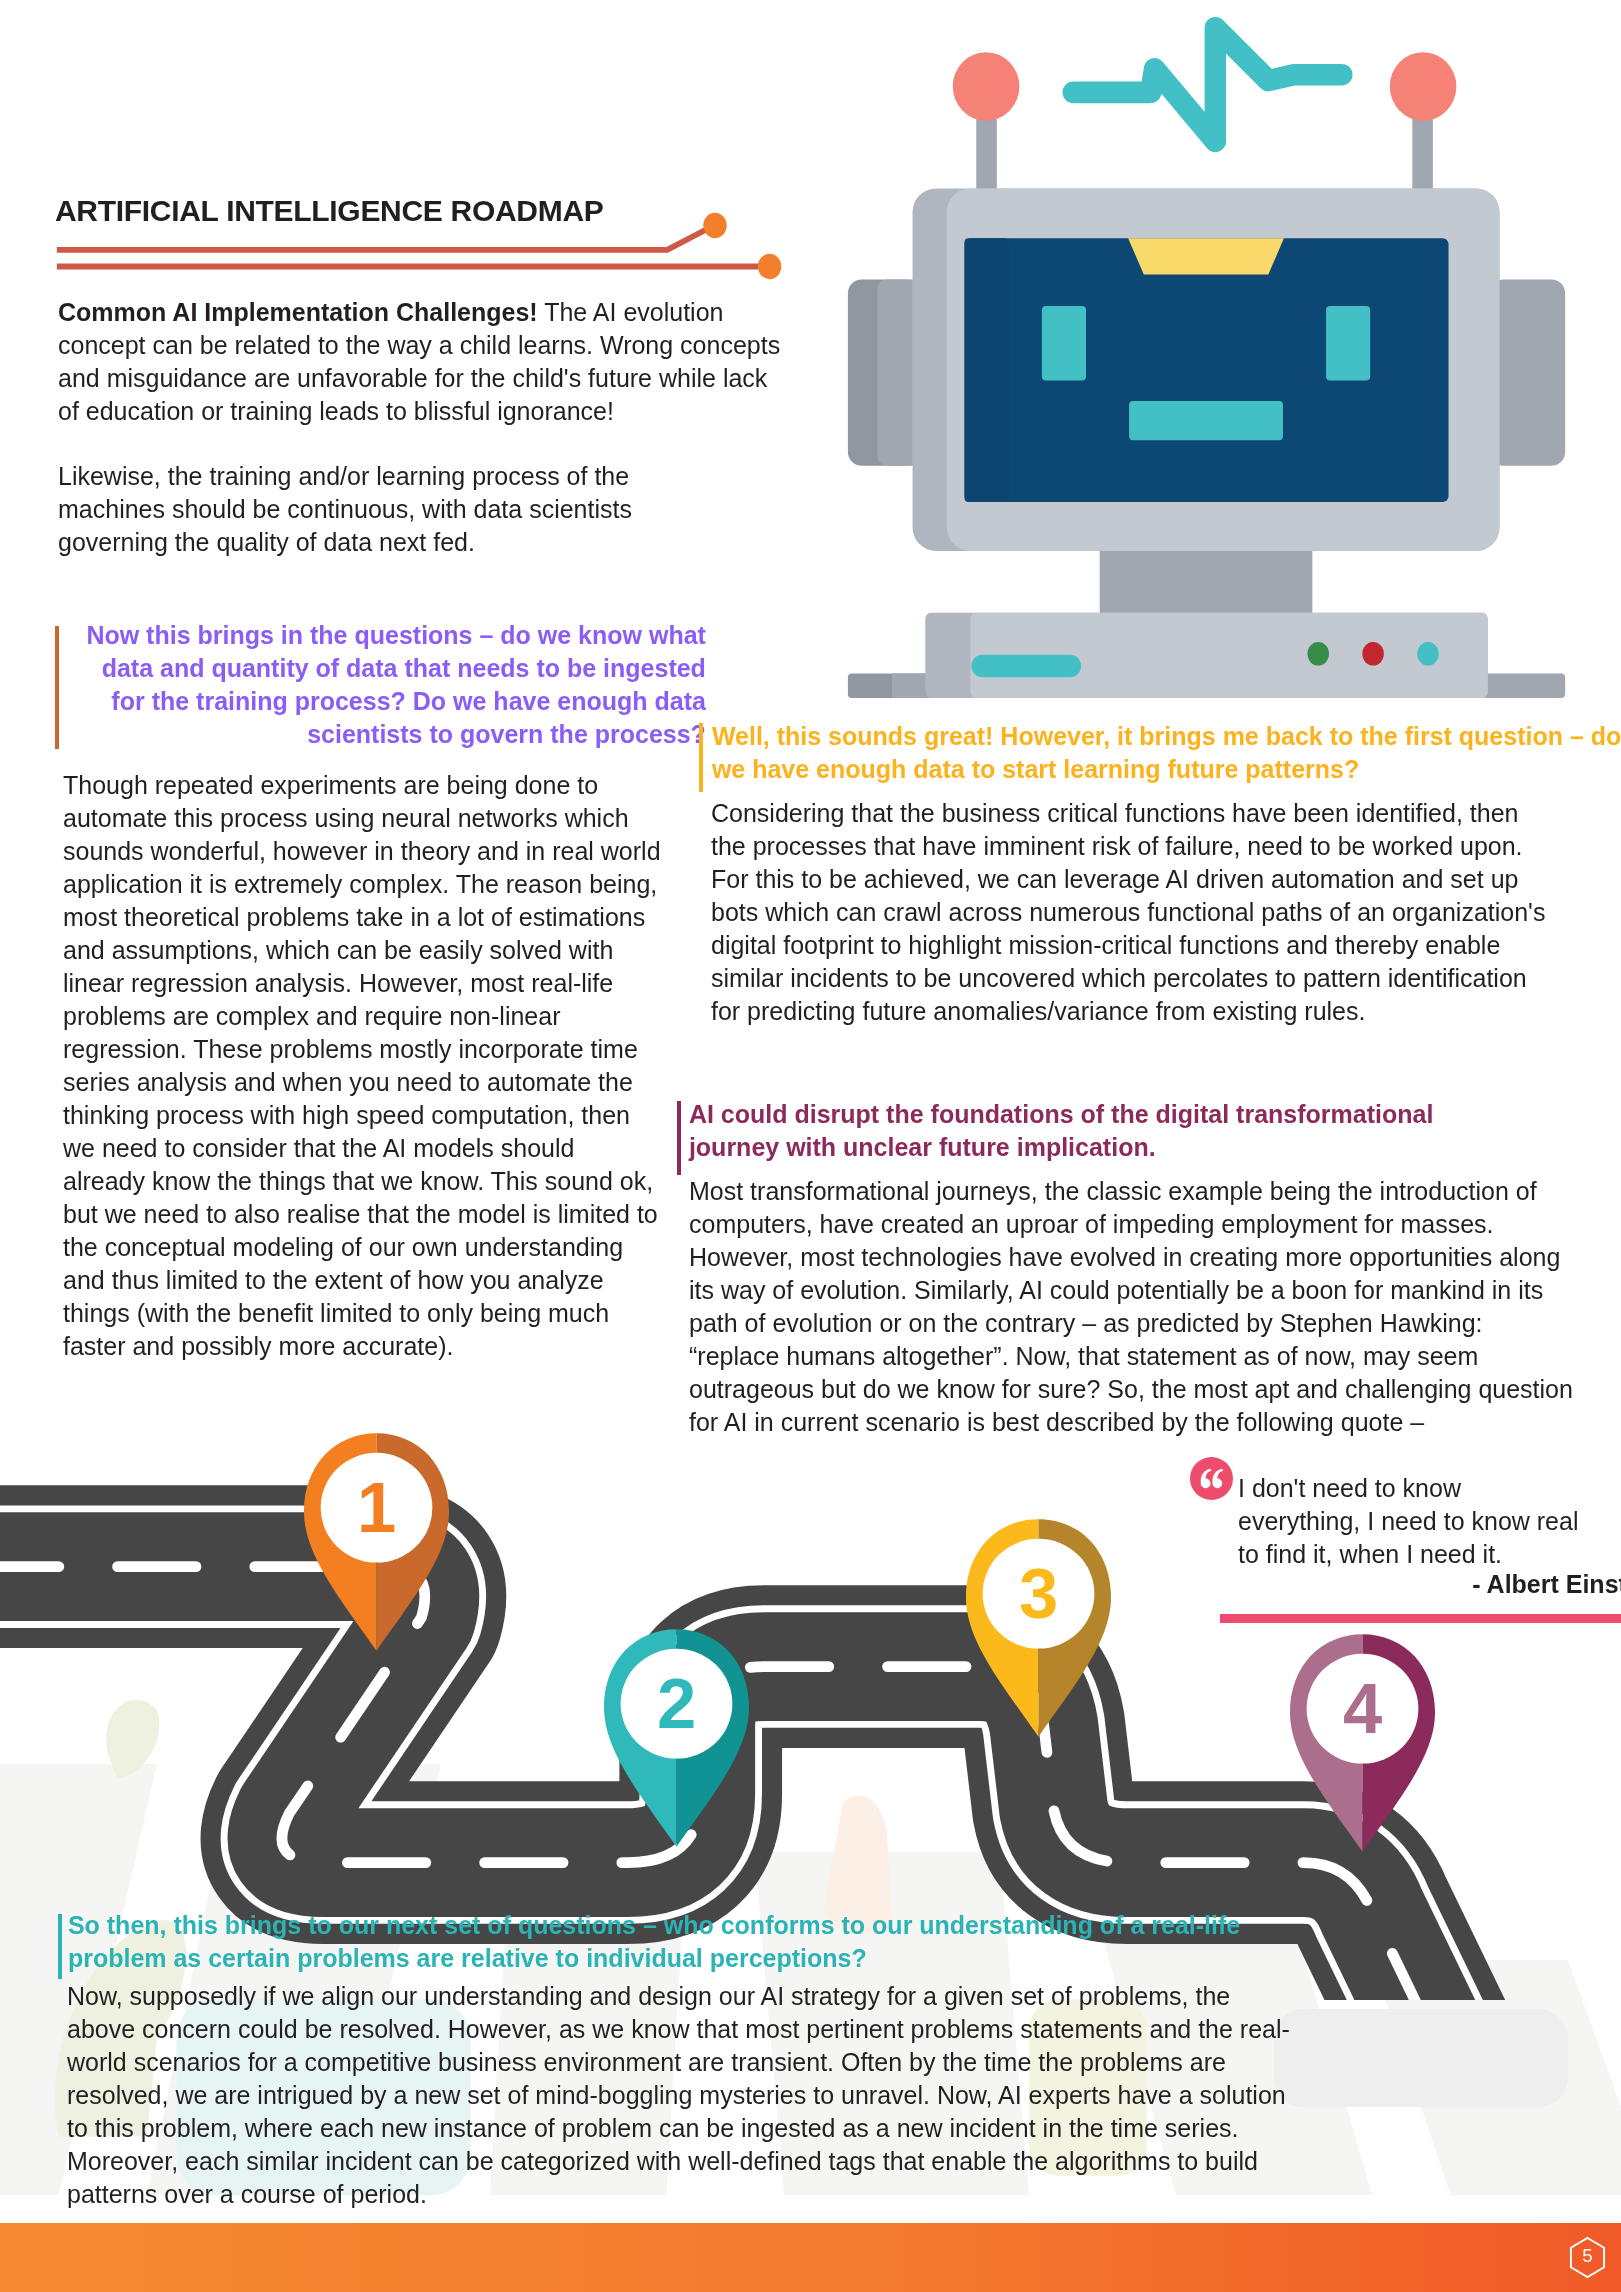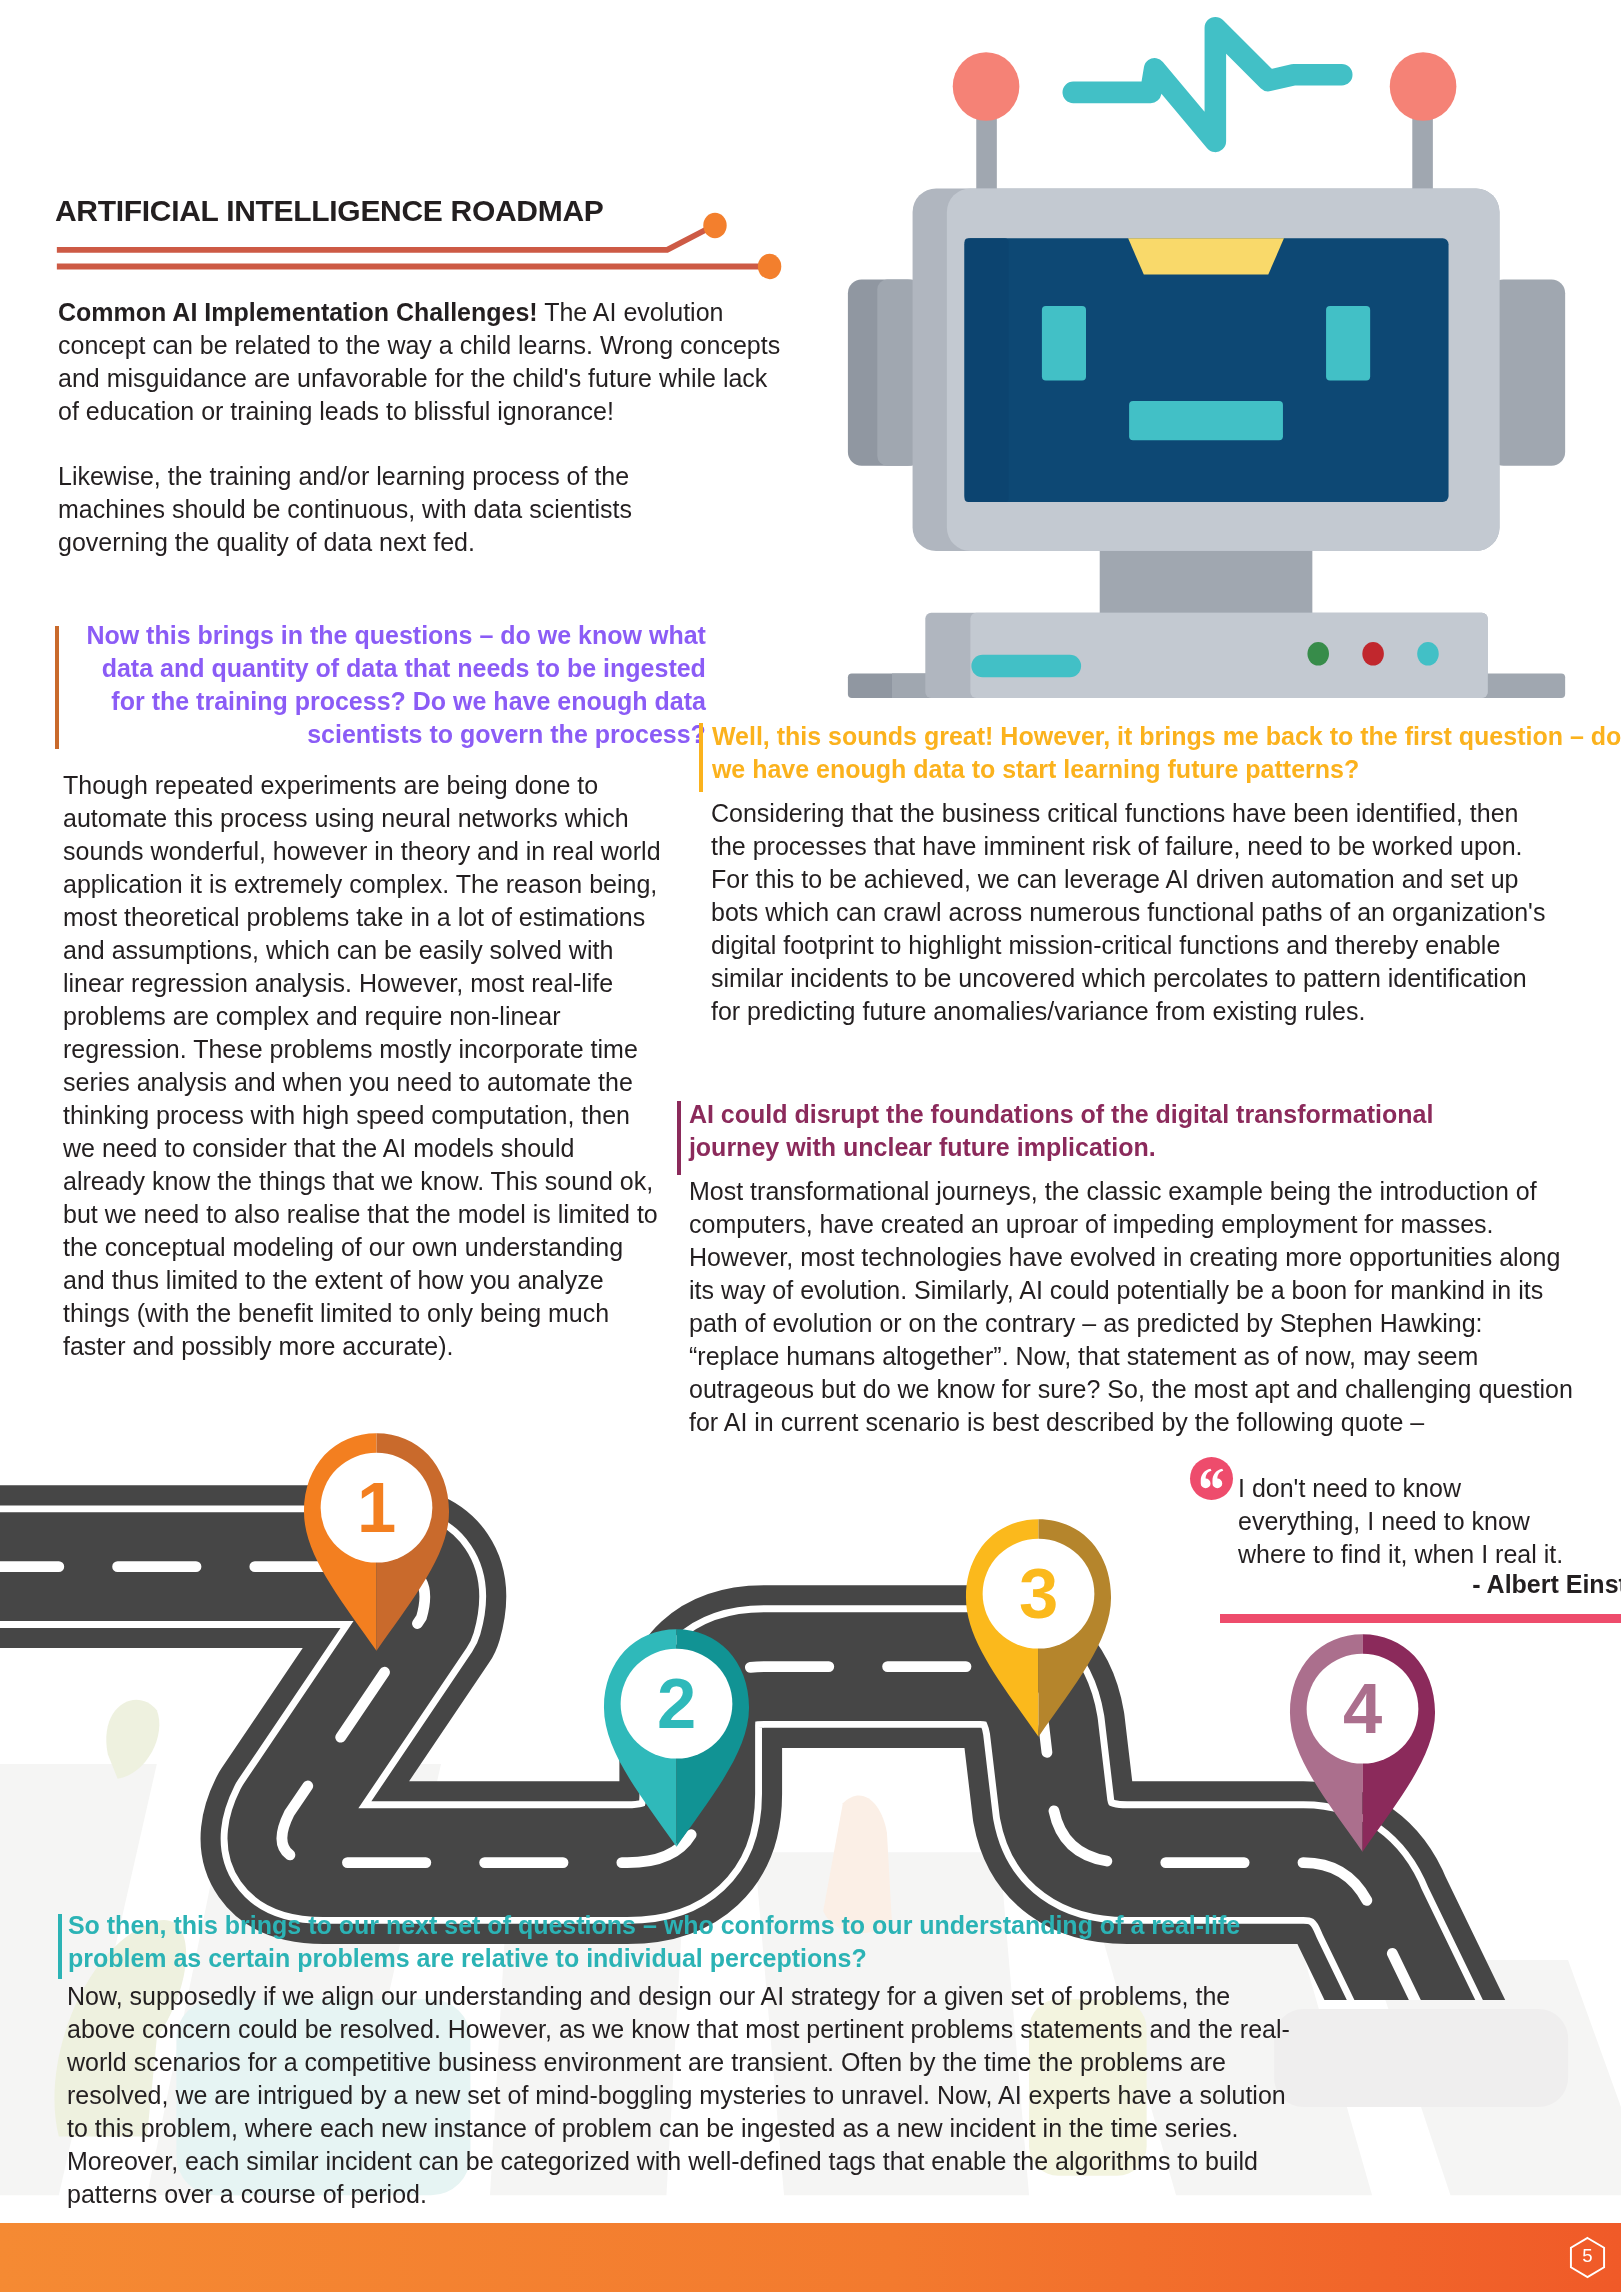--- a/index.html
+++ b/index.html
@@ -105,21 +105,21 @@
     <path d="M-20,1598 L395,1598 Q445,1598 430,1650 L295,1850 Q270,1900 330,1900 L640,1900 Q715,1900 715,1830 L715,1760 Q715,1700 780,1700 L1000,1700 Q1055,1700 1065,1760 L1075,1845 Q1085,1900 1150,1900 L1330,1900 Q1380,1900 1400,1950 L1475,2105 Q1490,2140 1540,2140 L1680,2140" stroke="#ffffff" stroke-width="125"></path>
     <path d="M-20,1598 L395,1598 Q445,1598 430,1650 L295,1850 Q270,1900 330,1900 L640,1900 Q715,1900 715,1830 L715,1760 Q715,1700 780,1700 L1000,1700 Q1055,1700 1065,1760 L1075,1845 Q1085,1900 1150,1900 L1330,1900 Q1380,1900 1400,1950 L1475,2105 Q1490,2140 1540,2140 L1680,2140" stroke="#464646" stroke-width="111"></path>
     <path d="M-20,1598 L395,1598 Q445,1598 430,1650 L295,1850 Q270,1900 330,1900 L640,1900 Q715,1900 715,1830 L715,1760 Q715,1700 780,1700 L1000,1700 Q1055,1700 1065,1760 L1075,1845 Q1085,1900 1150,1900 L1330,1900 Q1380,1900 1400,1950 L1475,2105 Q1490,2140 1540,2140 L1680,2140" stroke="#ffffff" stroke-width="11" stroke-linecap="round" stroke-dasharray="80 60"></path>
   </g>
 </svg>
 
 <svg class="abs" style="left:1189px;top:1457px" width="45" height="43" viewBox="0 0 46 44">
   <circle cx="23" cy="22" r="22" fill="#ee4c6c"></circle>
   <path d="M12,27 a5,5 0 1,0 5,-5 c0,-4 2,-7 6,-8 l-1,-2 c-6,1 -10,6 -10,12 Z M24,27 a5,5 0 1,0 5,-5 c0,-4 2,-7 6,-8 l-1,-2 c-6,1 -10,6 -10,12 Z" fill="#fff"></path>
 </svg>
-<div class="abs quote-text" style="left:1238px;top:1472px;width:343px;">I don't need to know everything, I need to know where to find it, when I real it.</div>
+<div class="abs quote-text" style="left:1238px;top:1472px;width:343px;">I don't need to know everything, I need to know real to find it, when I need it.</div>
 <div class="abs quote-text quote-author" style="left:1310px;top:1568px;width:353px;">- Albert Einstein</div>
 <div class="abs" style="left:1220px;top:1614px;width:401px;height:8.8px;background:#ee4c6c;"></div>
 
 <svg class="abs" style="left:302px;top:1433px" width="149" height="218" viewBox="0 0 152 222">
   <path d="M76,0 C34,0 2,32 2,80 C2,125 40,170 76,222 Z" fill="#f37f20"></path>
   <path d="M76,0 C118,0 150,32 150,80 C150,125 112,170 76,222 Z" fill="#c96a2c"></path>
   <ellipse cx="76" cy="76" rx="57" ry="56" fill="#fff"></ellipse>
   <text x="76" y="101" text-anchor="middle" font-size="72" font-weight="bold" fill="#f37f20">1</text>
 </svg>
 <svg class="abs" style="left:602px;top:1629px" width="149" height="218" viewBox="0 0 152 222">

